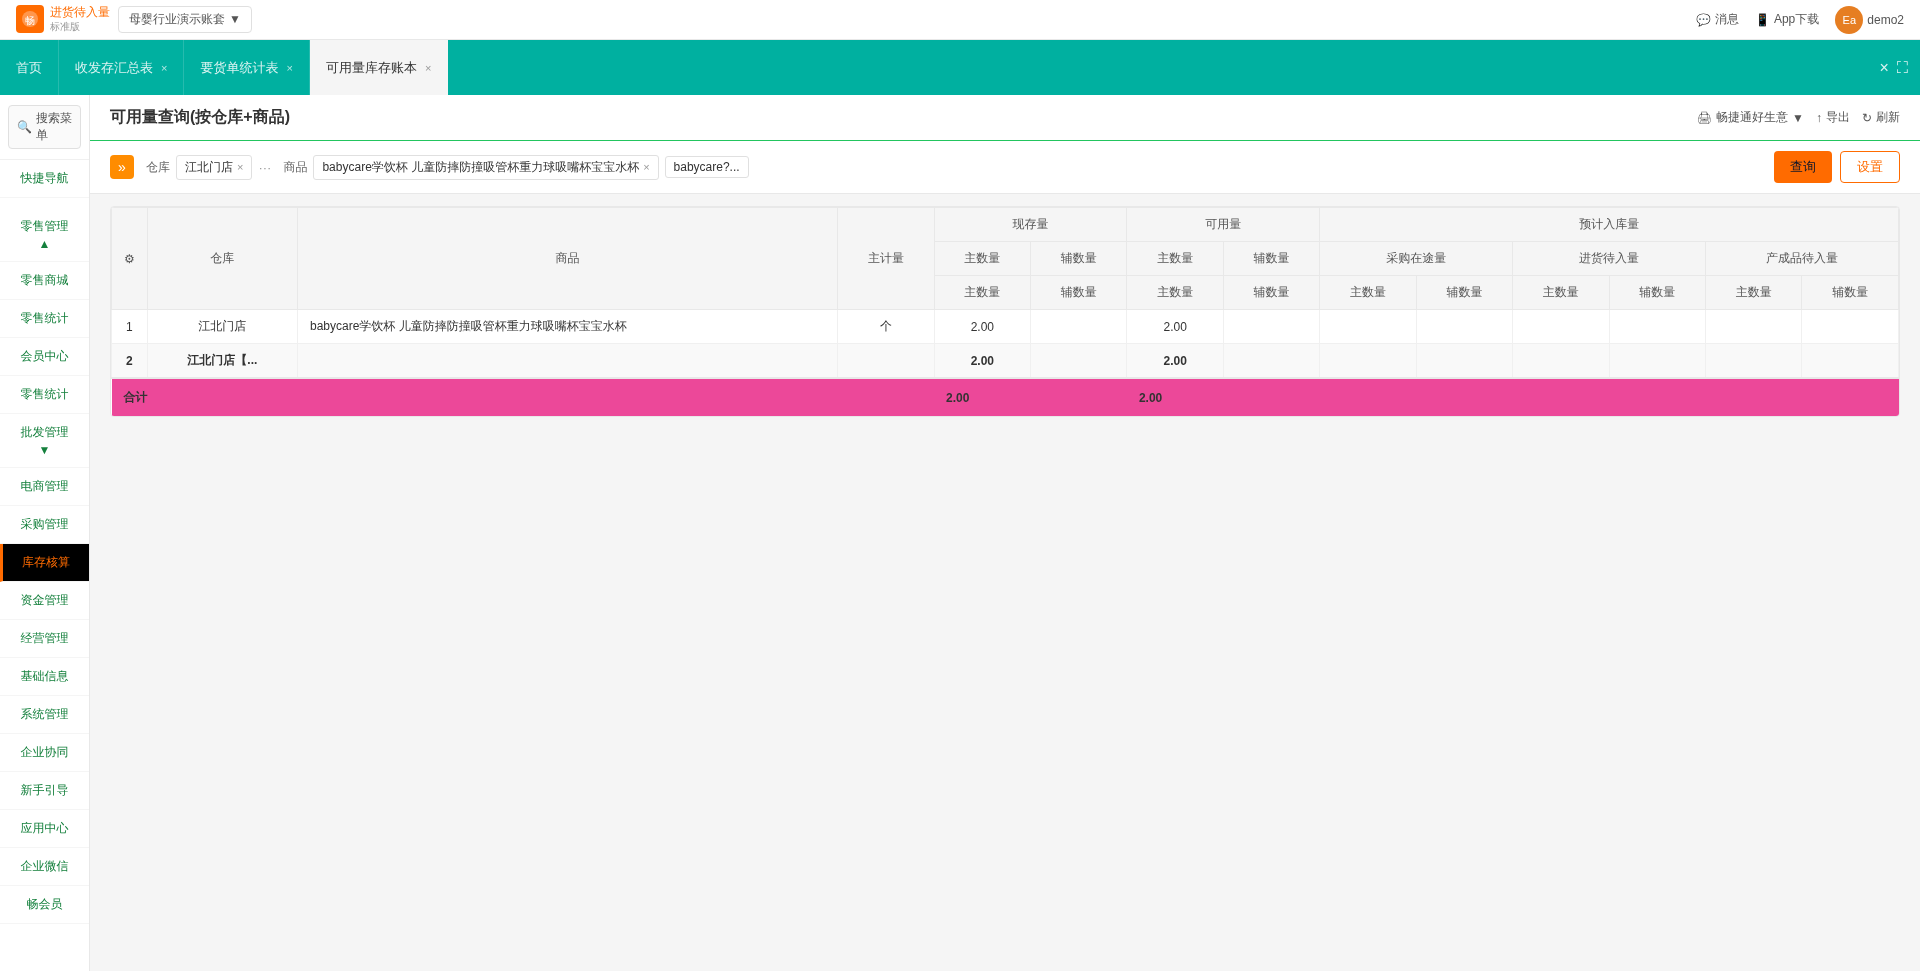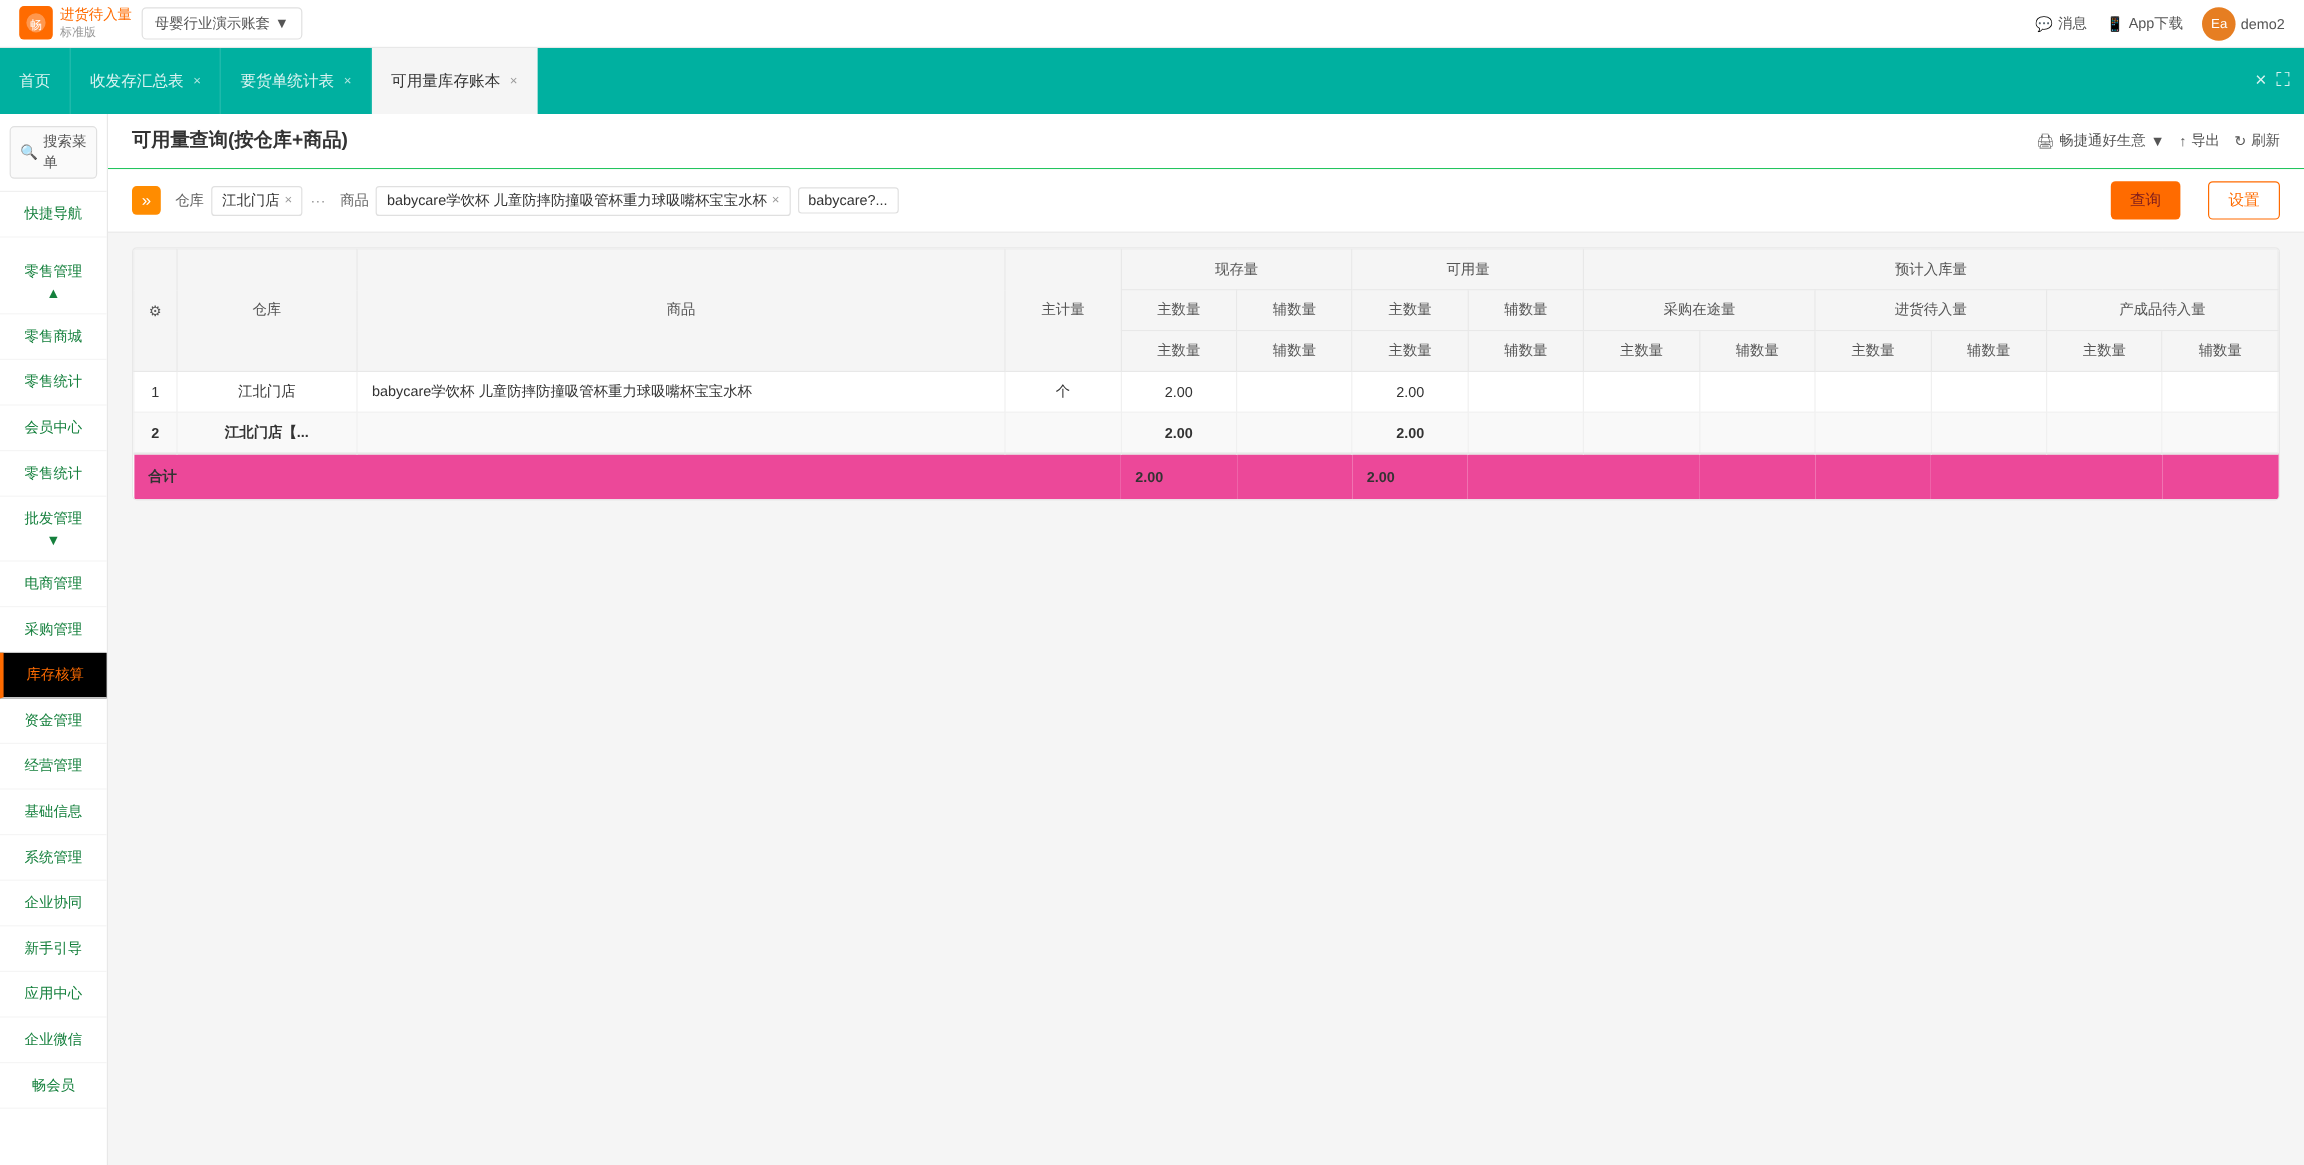--- a/index.html
+++ b/index.html
@@ -114,26 +114,26 @@
     .filter-label { font-size: 12px; color: #666; white-space: nowrap; }
     .filter-tag {
       display: flex; align-items: center; gap: 4px;
       background: #fff; border: 1px solid #e0e0e0; border-radius: 3px;
       padding: 3px 8px; font-size: 12px; color: #333;
     }
     .filter-tag .tag-close { color: #999; cursor: pointer; font-size: 11px; }
     .filter-more { color: #999; font-size: 13px; cursor: pointer; }
     .filter-right { margin-left: auto; display: flex; gap: 8px; }
     .btn-query {
-      background: #ff6b00; color: #7f1d1d; border: none;
+      background: #ff6b00; color: #0f172a; border: none;
       padding: 6px 16px; border-radius: 4px; font-size: 13px; cursor: pointer;
     }
     .btn-settings {
       background: #fff; color: #ff6b00; border: 1px solid #ff6b00;
-      padding: 6px 16px; border-radius: 4px; font-size: 13px; cursor: pointer; margin-left: 15px;
+      padding: 6px 16px; border-radius: 4px; font-size: 13px; cursor: pointer;
     }
 
     
     .table-container {
       background: #fff; margin: 12px 20px; border: 1px solid #e8e8e8; border-radius: 4px; overflow: auto;
     }
     table { width: 100%; border-collapse: collapse; font-size: 12px; }
     thead tr { background: #f5f5f5; }
     thead th {
       padding: 8px 12px; text-align: center;

